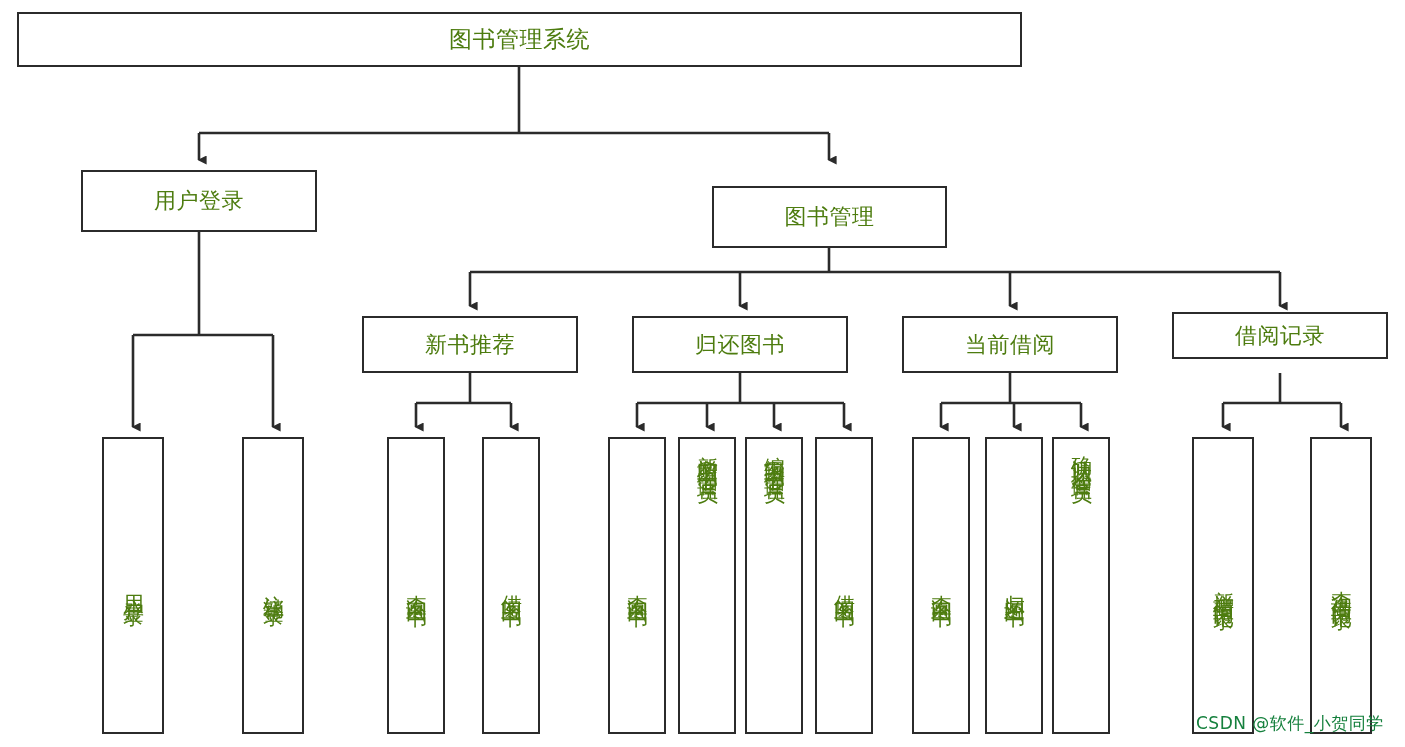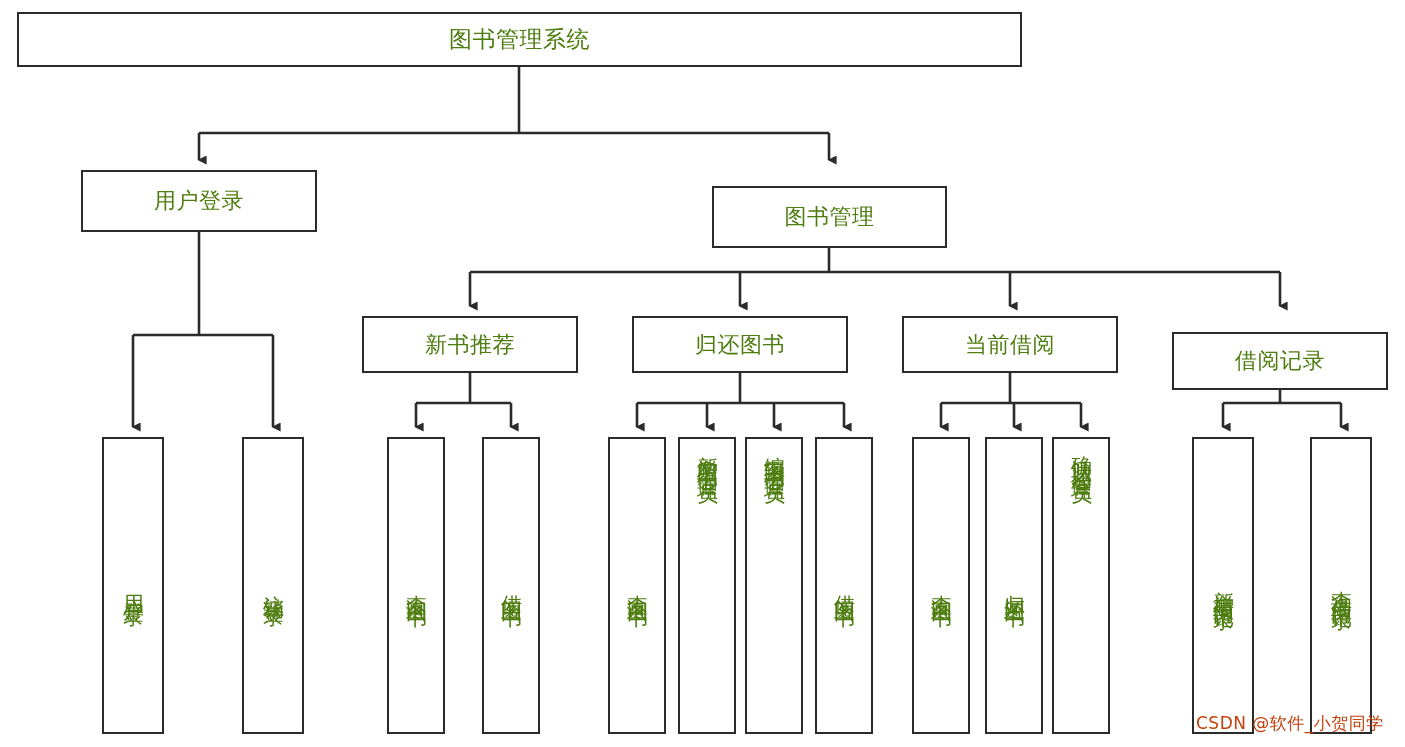--- a/index.html
+++ b/index.html
@@ -59,21 +59,21 @@
     font-size: 21px;
     letter-spacing: 4px;
     line-height: 1;
     white-space: nowrap;
   }
   .node.vert.centered {
     align-items: center;
   }
   .watermark {
     position: absolute;
-    color: #c2410c;
+    color: #15803d;
     font-size: 17px;
     white-space: nowrap;
     letter-spacing: 0.5px;
   }
 </style>
 </head>
 <body>
 
 <div id="diagram-root">
 
@@ -132,21 +132,21 @@
       </div>
       <div class="node horiz" style="left: 362px; top: 316px; width: 216px; height: 57px;">
         <span class="node-label">新书推荐</span>
       </div>
       <div class="node horiz" style="left: 632px; top: 316px; width: 216px; height: 57px;">
         <span class="node-label">归还图书</span>
       </div>
       <div class="node horiz" style="left: 902px; top: 316px; width: 216px; height: 57px; justify-content: center;">
         <span class="node-label">当前借阅</span>
       </div>
-      <div class="node horiz" style="left: 1172px; top: 332px; width: 216px; height: 58px;">
+      <div class="node horiz" style="left: 1172px; top: 312px; width: 216px; height: 47px;">
         <span class="node-label">借阅记录</span>
       </div>
       <div class="node vert centered" style="left: 102px; top: 437px; width: 62px; height: 297px;">
         <span class="node-label">用户登录</span>
       </div>
       <div class="node vert centered" style="left: 242px; top: 437px; width: 62px; height: 297px;">
         <span class="node-label">注销登录</span>
       </div>
       <div class="node vert centered" style="left: 387px; top: 437px; width: 58px; height: 297px;">
         <span class="node-label">查询图书</span>

